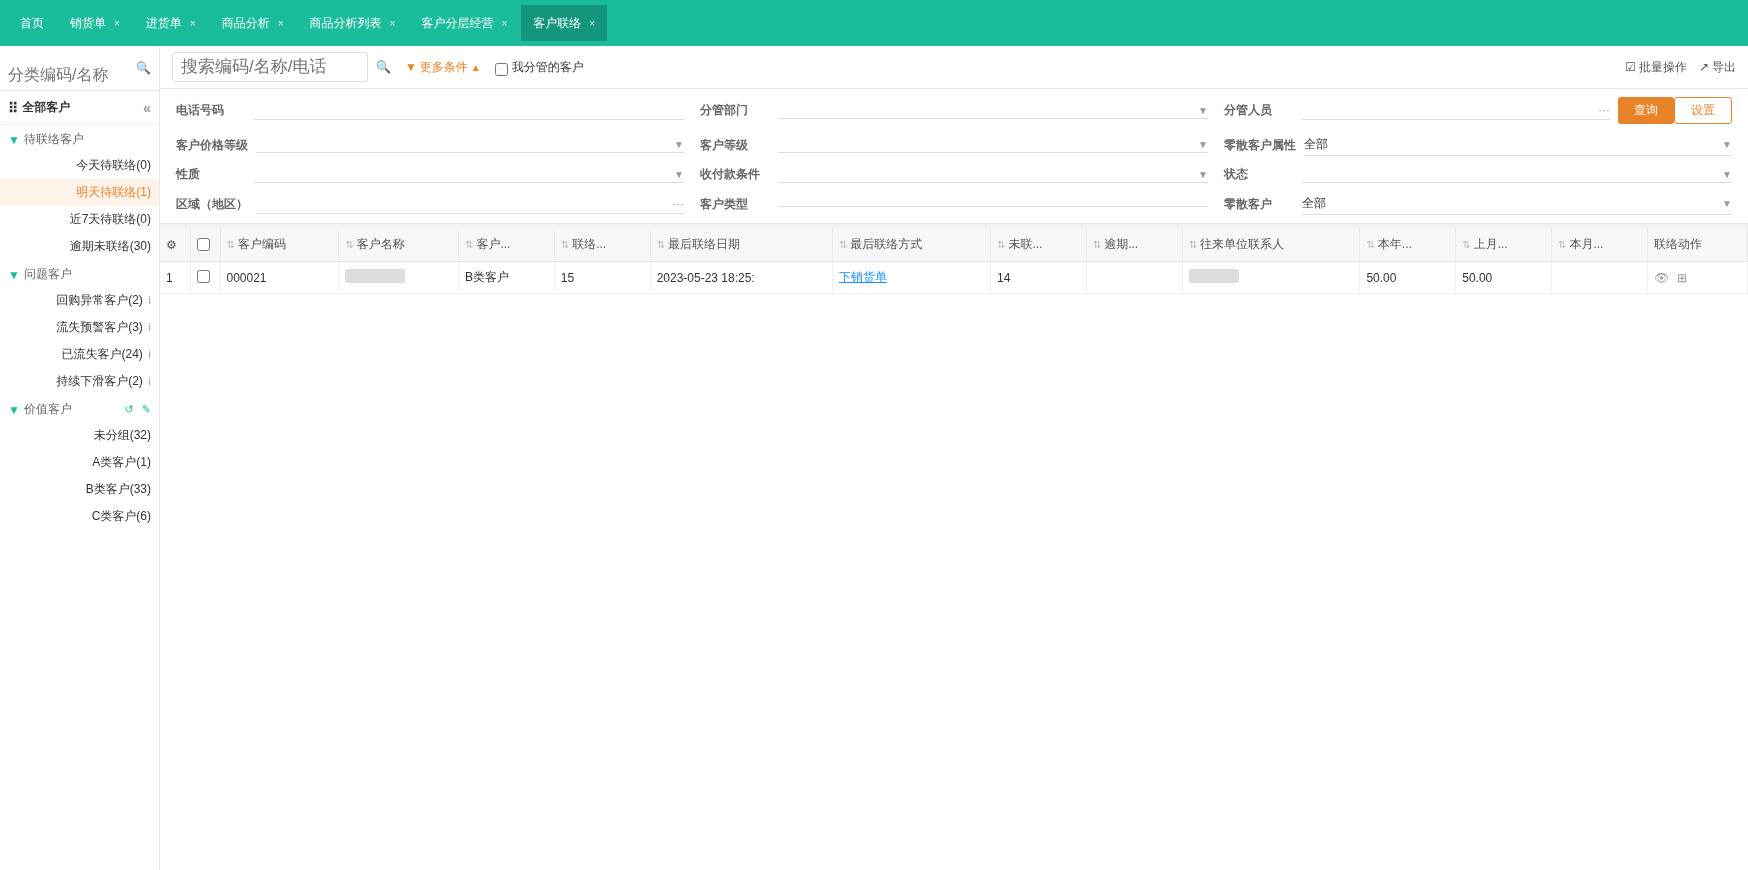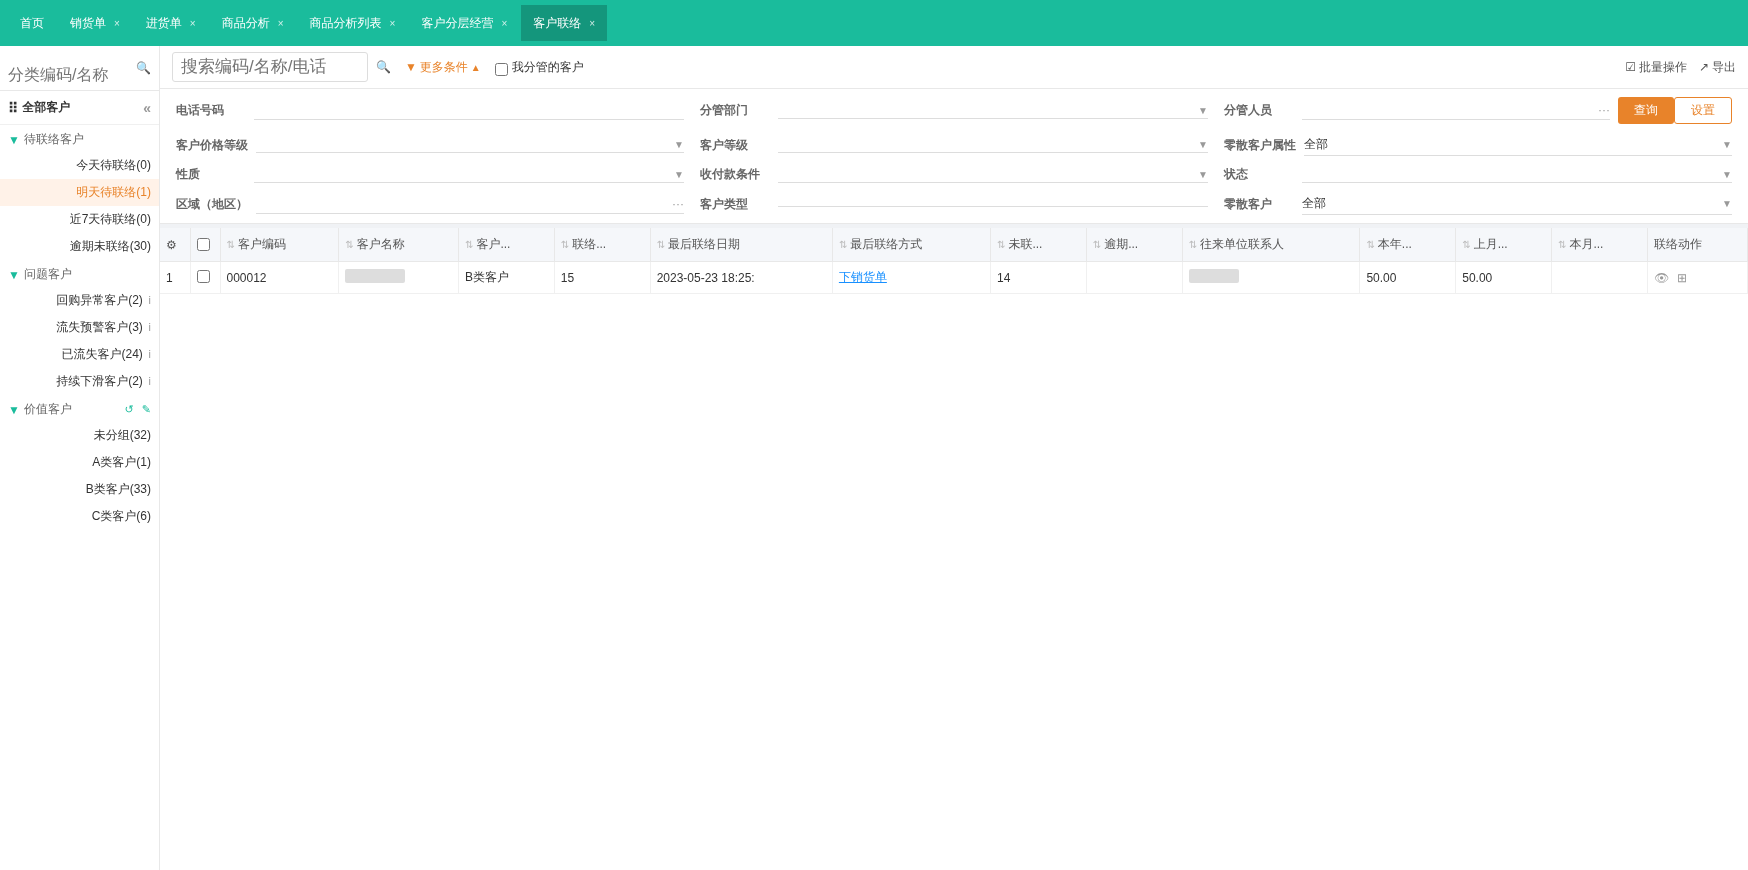--- a/index.html
+++ b/index.html
@@ -602,21 +602,21 @@
                 <div class="th-inner">
                   <span>联络动作</span>
                 </div>
               </th>
             </tr>
           </thead>
           <tbody>
             <tr>
               <td><span>1</span></td>
               <td><input type="checkbox" style=""></td>
-              <td><span>000012</span></td>
+              <td><span>000021</span></td>
               <td>
                 <span style="display:inline-block;width:60px;height:14px;background:#ddd;border-radius:2px;"></span>
               </td>
               <td><span>B类客户</span></td>
               <td><span>15</span></td>
               <td><span>2023-05-23 18:25:</span></td>
               <td><span class="td-link">下销货单</span></td>
               <td><span>14</span></td>
               <td><span></span></td>
               <td>

